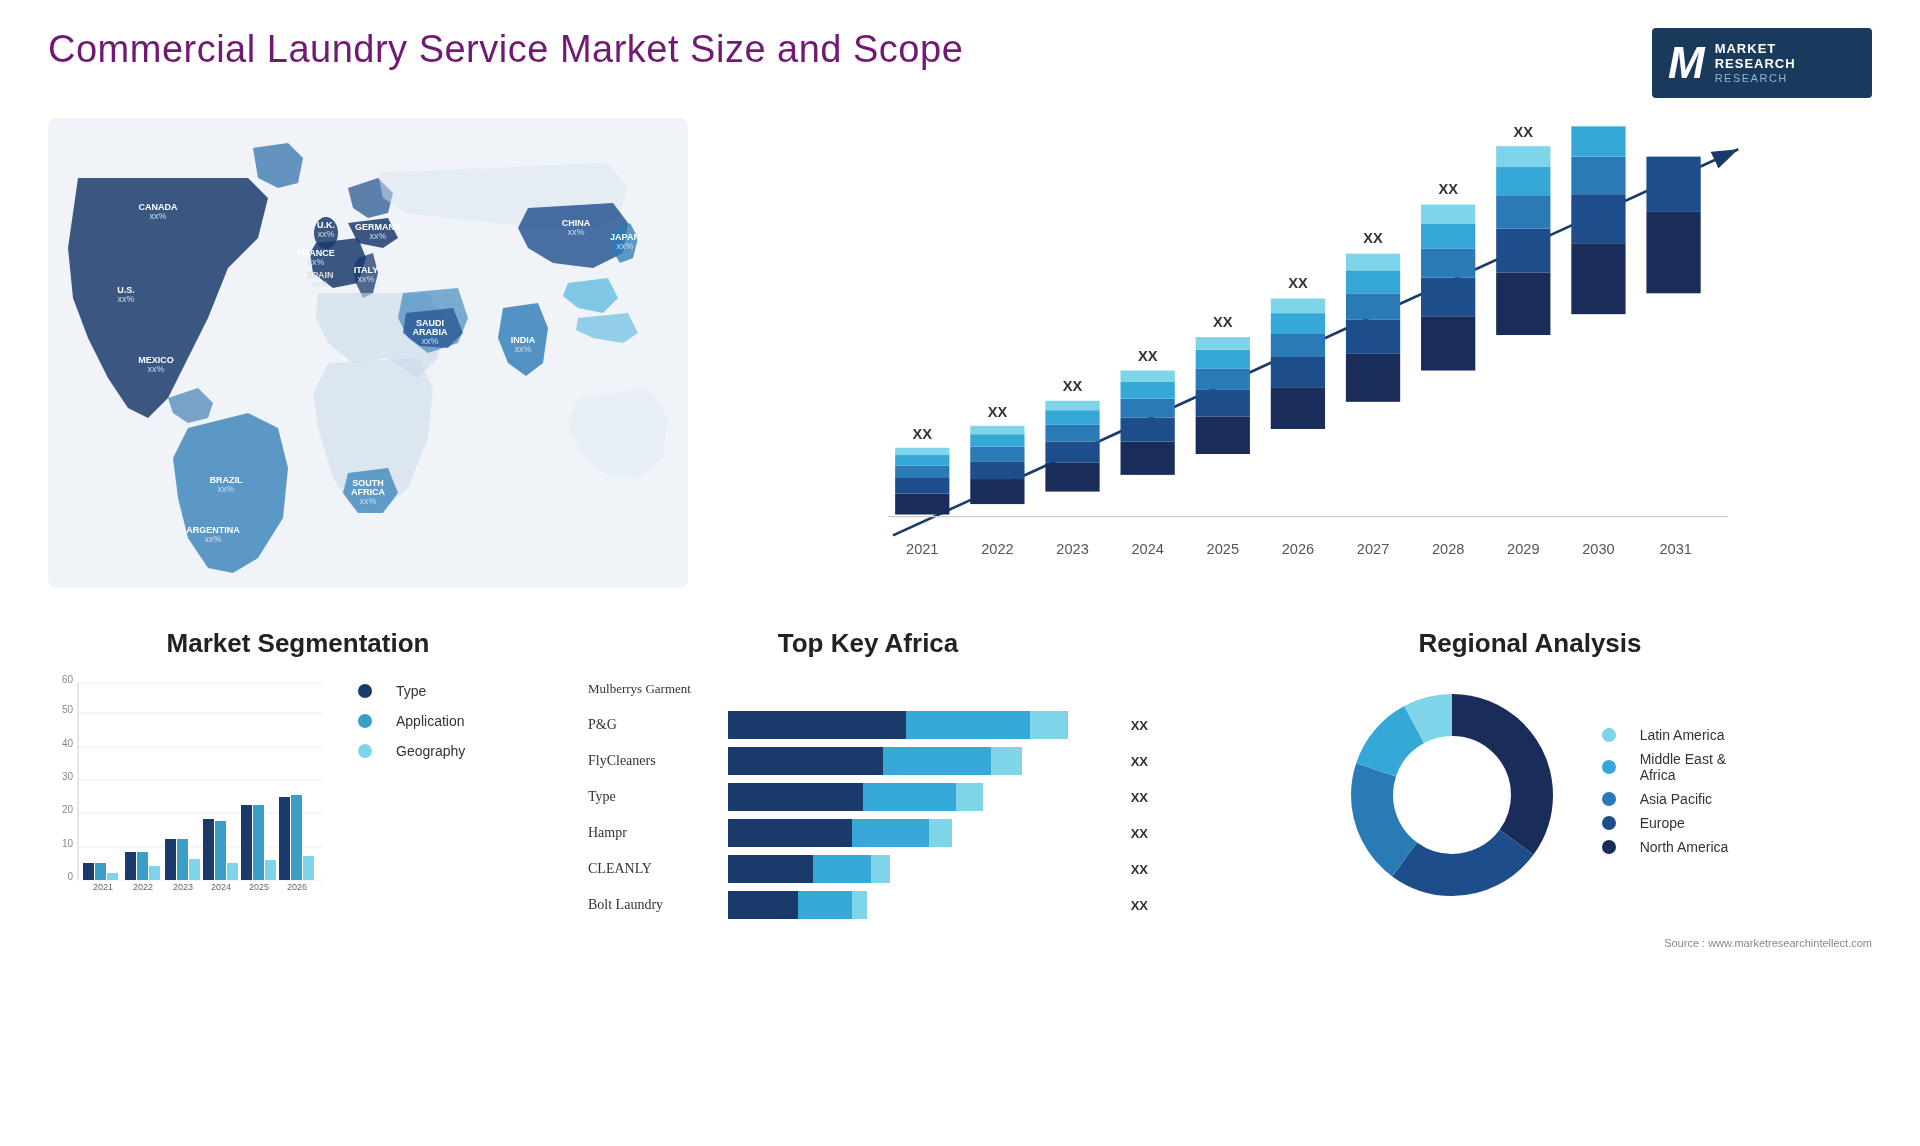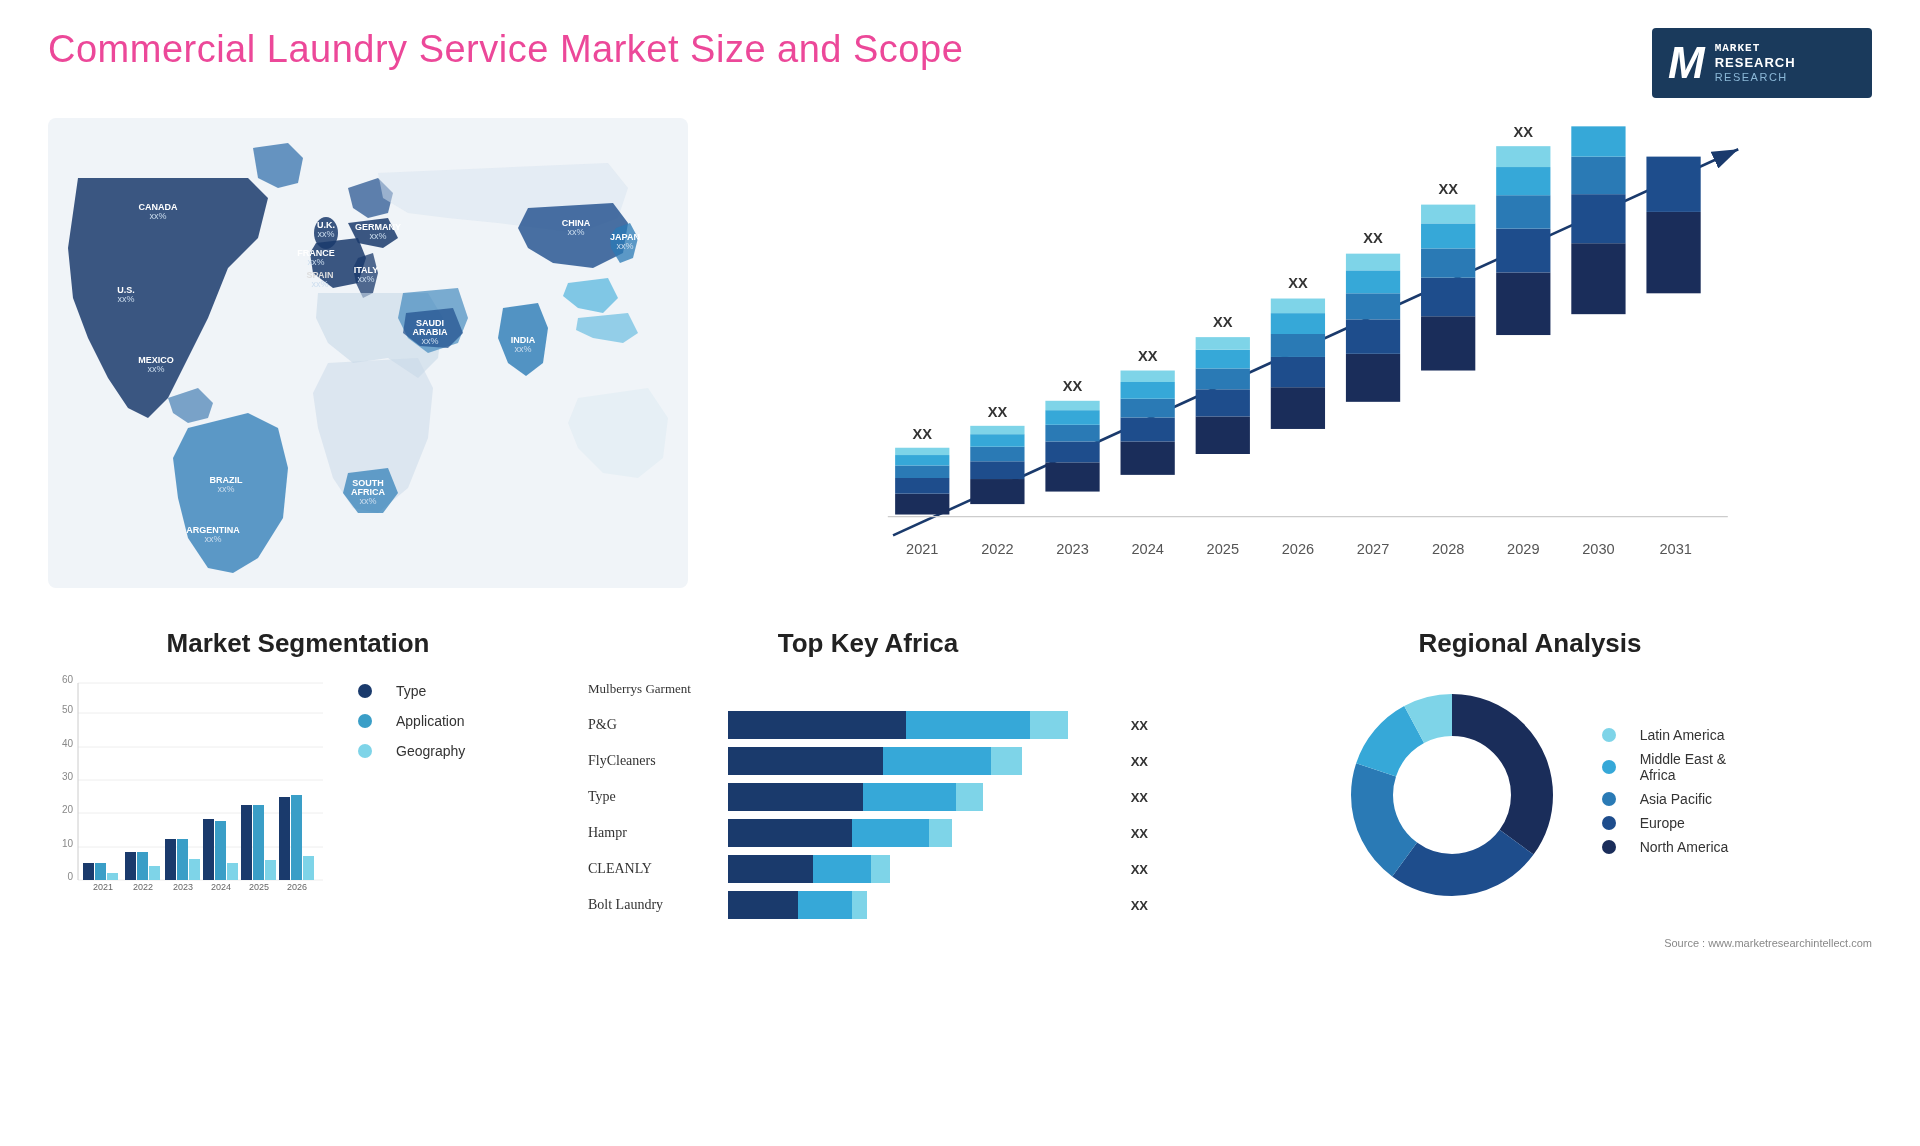--- a/index.html
+++ b/index.html
@@ -15,21 +15,21 @@
     
     .header {
       display: flex;
       justify-content: space-between;
       align-items: flex-start;
       padding: 28px 48px 10px 48px;
     }
     .main-title {
       font-size: 38px;
       font-weight: 400;
-      color: #ec4899;
+      color: #701a75;
       letter-spacing: 0.5px;
     }
     .logo-box {
       display: flex;
       align-items: center;
       gap: 10px;
       background: #1a3a5c;
       padding: 10px 16px;
       border-radius: 4px;
       min-width: 220px;
@@ -39,21 +39,21 @@
       font-weight: 900;
       color: #fff;
       font-style: italic;
     }
     .logo-text {
       display: flex;
       flex-direction: column;
       color: #fff;
       line-height: 1.2;
     }
-    .logo-text span:first-child { font-size: 11px; font-weight: 700; letter-spacing: 1px; font-family: Liberation Mono, monospace; }
+    .logo-text span:first-child { font-size: 13px; font-weight: 700; letter-spacing: 1px; }
     .logo-text span:nth-child(2) { font-size: 13px; font-weight: 700; letter-spacing: 1px; }
     .logo-text span:nth-child(3) { font-size: 11px; letter-spacing: 1.5px; color: #8bb8d8; }
 
     
     .main-content {
       display: flex;
       padding: 10px 48px;
       gap: 40px;
     }
 

